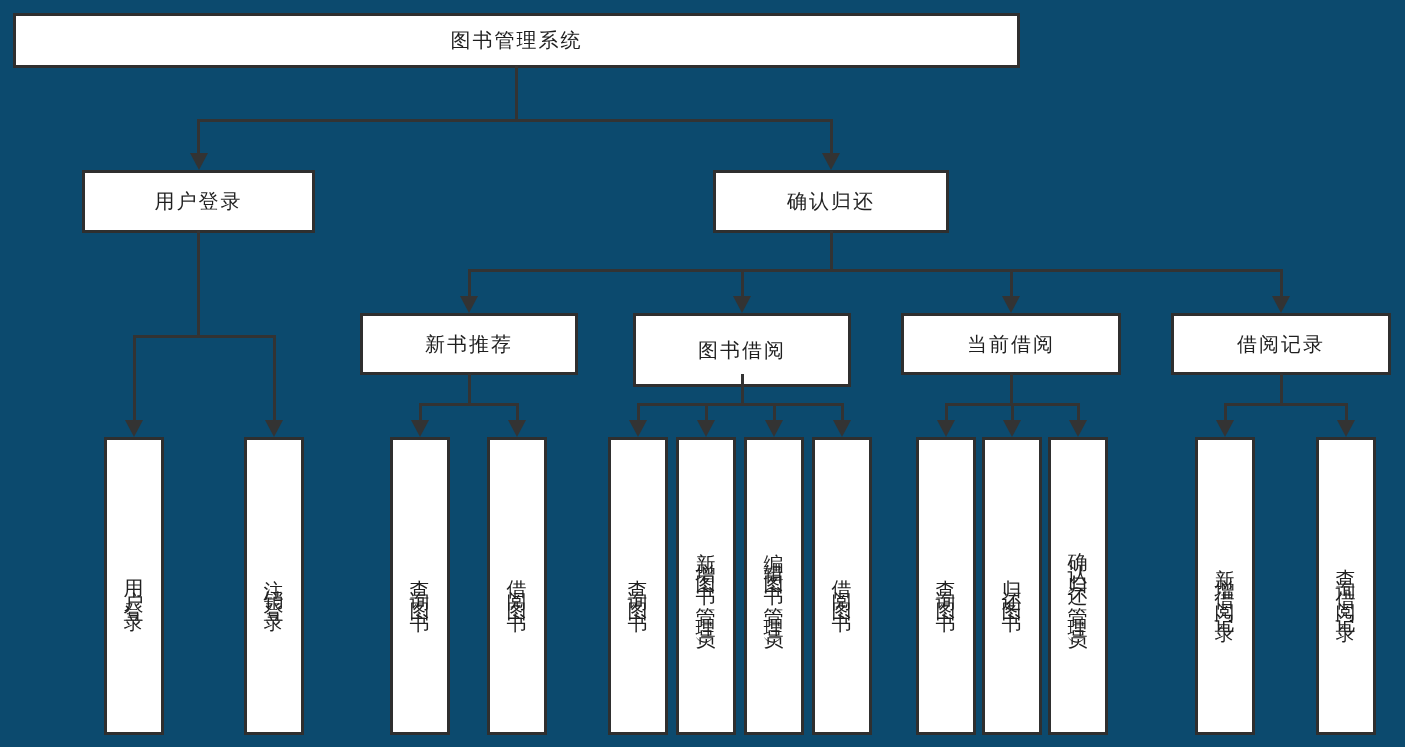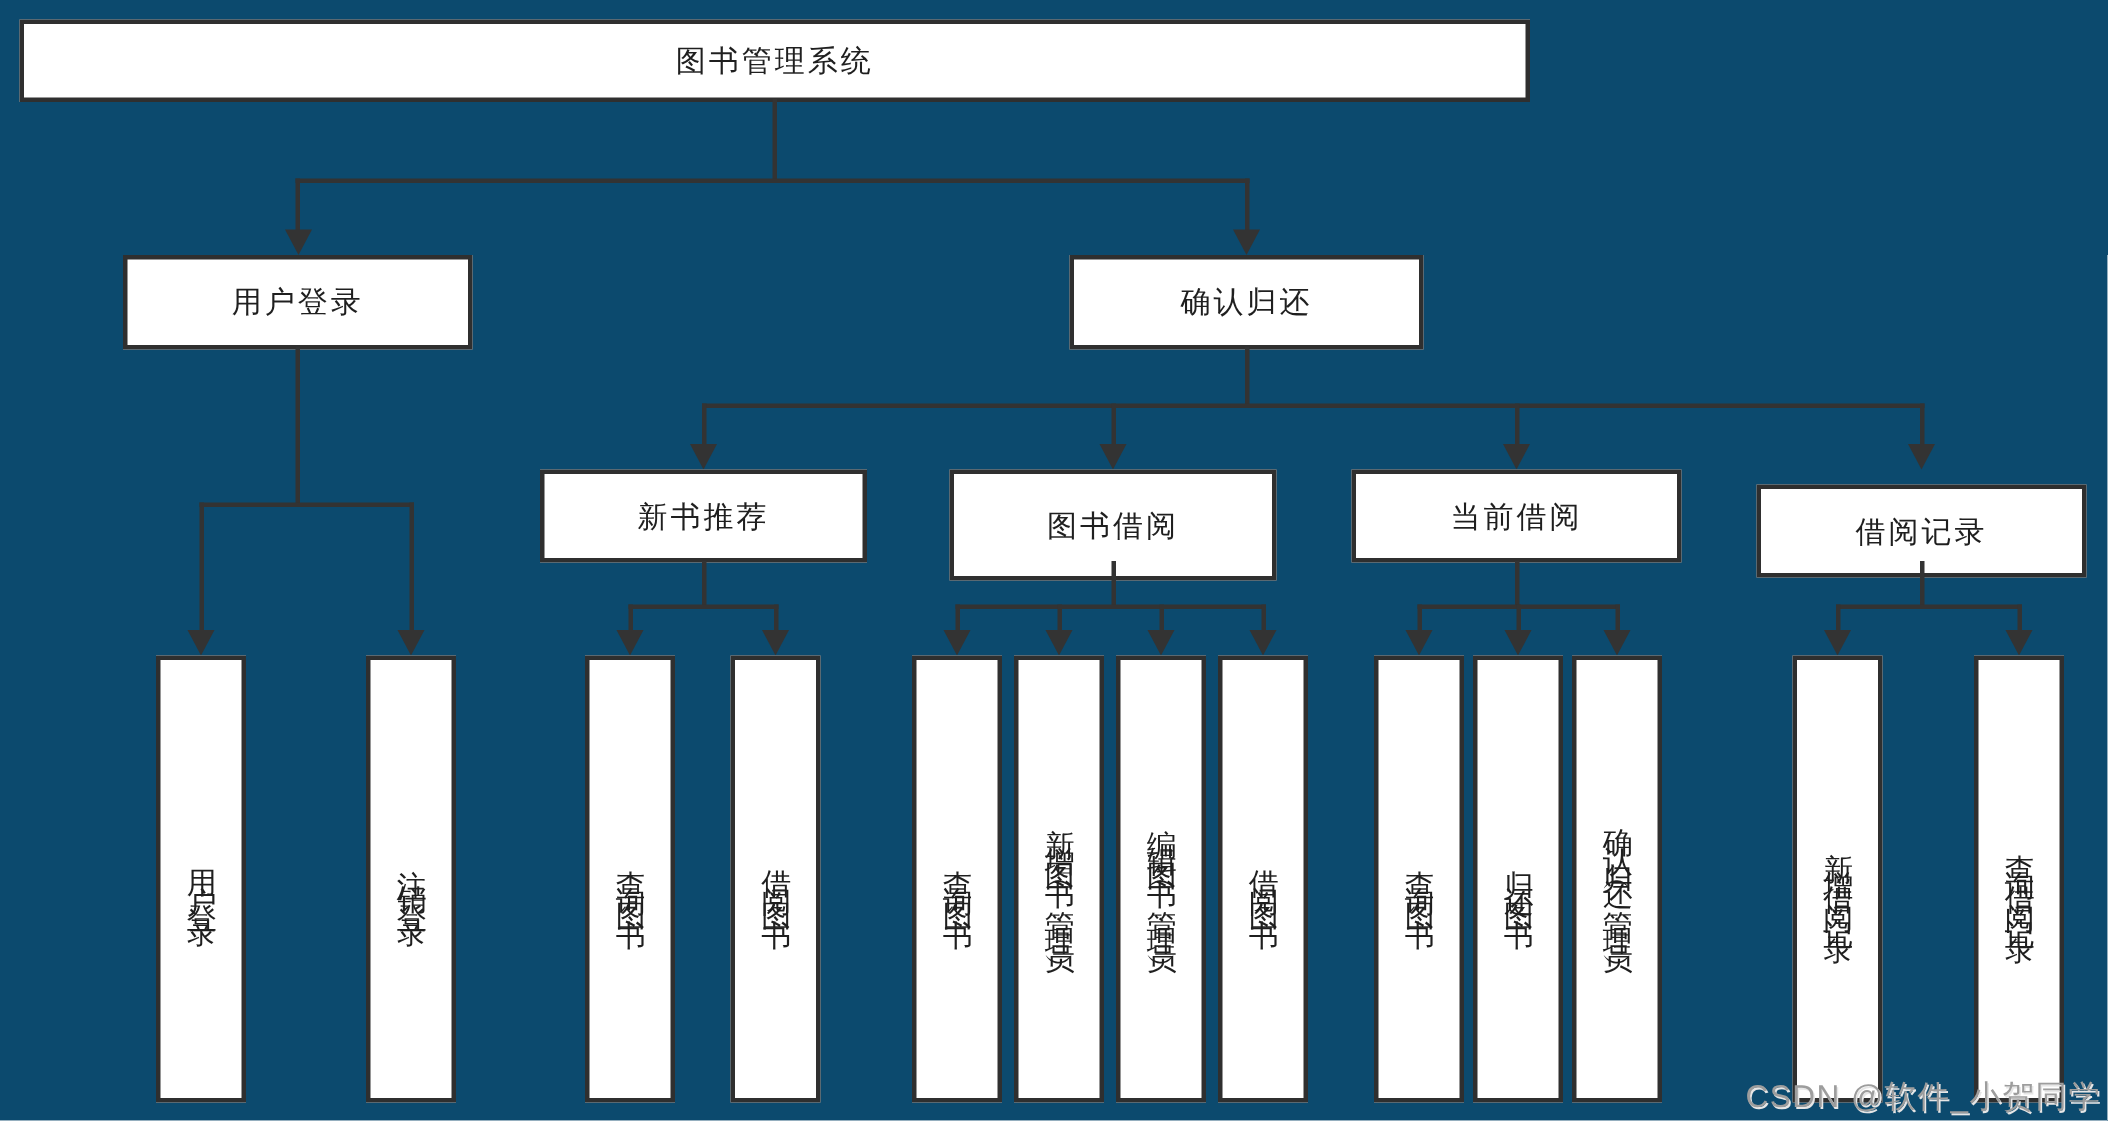--- a/index.html
+++ b/index.html
@@ -77,21 +77,21 @@
 
   <div class="box" style="left:360px; top:313px; width:218px; height:62px;">
     <span>新书推荐</span>
   </div>
   <div class="box" style="left:633px; top:313px; width:218px; height:74px;">
     <span>图书借阅</span>
   </div>
   <div class="box" style="left:901px; top:313px; width:220px; height:62px;">
     <span>当前借阅</span>
   </div>
-  <div class="box" style="left:1171px; top:313px; width:220px; height:62px;margin-top:10px;">
+  <div class="box" style="left:1171px; top:313px; width:220px; height:62px;">
     <span>借阅记录</span>
   </div>
 
   <div class="vline" style="left:468px; top:374px; height:31px;"></div>
   <div class="hline" style="left:419px; top:403px; width:100px;"></div>
   <div class="vline" style="left:419px; top:403px; height:19px;"></div>
   <div class="arrow" style="left:411px; top:420px;"></div>
   <div class="vline" style="left:516px; top:403px; height:19px;"></div>
   <div class="arrow" style="left:508px; top:420px;"></div>
 
@@ -159,15 +159,14 @@
     <span class="vtext">确认归还（管理员）</span>
   </div>
 
   <div class="box leaf" style="left:1195px;">
     <span class="vtext">新增借阅记录</span>
   </div>
   <div class="box leaf" style="left:1316px;">
     <span class="vtext">查询借阅记录</span>
   </div>
 
-  <div class="watermark" style="color: rgb(157, 157, 157);">CSDN @软件_小贺同学</div>
 
 </div>
 
 </body></html>

